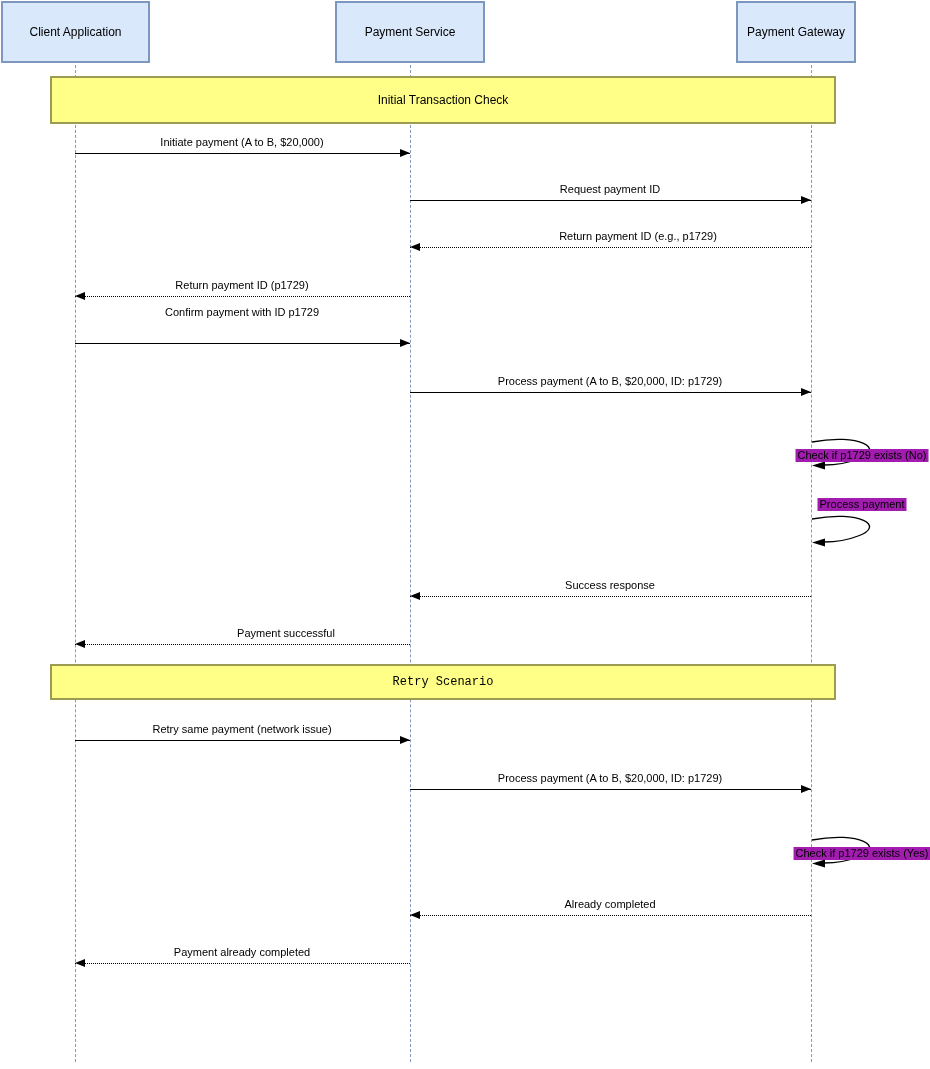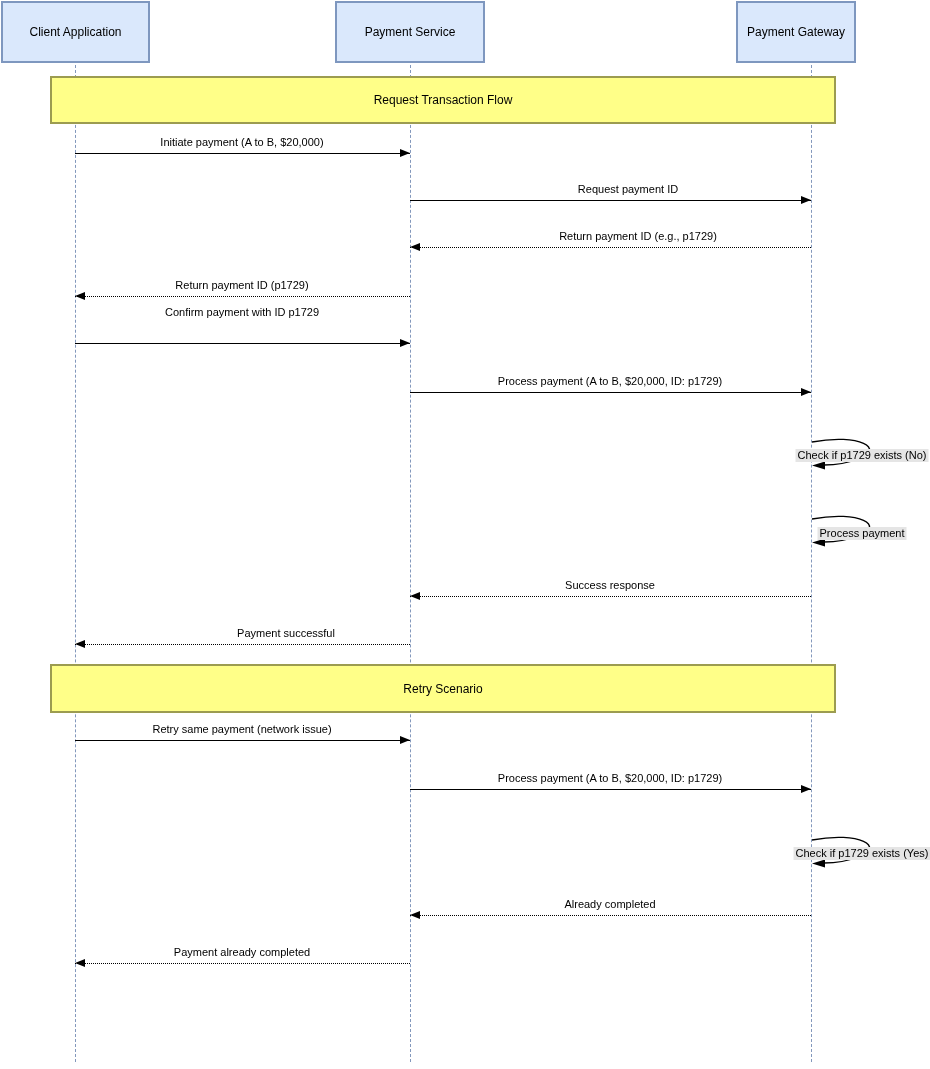--- a/index.html
+++ b/index.html
@@ -30,21 +30,21 @@
     position:absolute;left:50px;width:786px;height:48px;
     background:var(--section-fill);
     border:2px solid var(--section-border);
     display:flex;align-items:center;justify-content:center;
     font-size:12px;box-sizing:border-box;z-index:3;
   }
   .msg-label{
     position:absolute;transform:translateX(-50%);
     font-size:11px;white-space:nowrap;z-index:2;line-height:13px;
   }
-  .msg-label.onloop{background:#e5e5e5;padding:0 2px;}
+  .msg-label.onloop{background:#a21caf;padding:0 2px;}
   .line{position:absolute;height:0;z-index:1;}
   .line.solid{border-top:1.5px solid var(--message);}
   .line.dotted{border-top:1.5px dotted var(--message);}
   .head{position:absolute;width:0;height:0;z-index:2;}
   .head.right{border-top:4px solid transparent;border-bottom:4px solid transparent;border-left:10px solid var(--message);}
   .head.left{border-top:4px solid transparent;border-bottom:4px solid transparent;border-right:10px solid var(--message);}
   .selfloop{position:absolute;z-index:1;}
 </style>
 </head>
 <body>
@@ -59,34 +59,34 @@
     <span>Client Application</span>
   </div>
   <div class="participant" style="left:335px;width:150px;">
     <span>Payment Service</span>
   </div>
   <div class="participant" style="left:736px;width:120px;">
     <span>Payment Gateway</span>
   </div>
 
   <div class="section" style="top:76px;">
-    <span>Request Transaction Flow</span>
+    <span>Initial Transaction Check</span>
   </div>
-  <div class="section" style="top:664px;height:49px;">
+  <div class="section" style="top:664px;height:36px;font-family:Liberation Mono, monospace;">
     <span>Retry Scenario</span>
   </div>
 
   <div>
     <div class="msg-label" style="left:242px;top:136px;">Initiate payment (A to B, $20,000)</div>
     <div class="line solid" style="left:75px;top:153px;width:335px;"></div>
     <div class="head right" style="left:400px;top:149px;"></div>
   </div>
 
   <div>
-    <div class="msg-label" style="left:628px;top:183px;">Request payment ID</div>
+    <div class="msg-label" style="left:610px;top:183px;">Request payment ID</div>
     <div class="line solid" style="left:410px;top:200px;width:401px;"></div>
     <div class="head right" style="left:801px;top:196px;"></div>
   </div>
 
   <div>
     <div class="msg-label" style="left:610px;top:230px;margin-left:28px;">Return payment ID (e.g., p1729)</div>
     <div class="line dotted" style="left:410px;top:247px;width:401px;"></div>
     <div class="head left" style="left:410px;top:243px;"></div>
   </div>
 
@@ -114,21 +114,21 @@
       <polygon points="15,23.5 2,27.5 15,31.5" fill="#000"></polygon>
     </svg>
     <div class="msg-label onloop" style="left:862px;top:449px;">Check if p1729 exists (No)</div>
   </div>
 
   <div>
     <svg class="selfloop" style="left:810px;top:515px;" width="118" height="34" viewBox="0 0 118 34">
       <path d="M 2 4 C 50 -5 76 11 48 21 C 38 25 24 27 14 27" fill="none" stroke="#000" stroke-width="1.3"></path>
       <polygon points="15,23.5 2,27.5 15,31.5" fill="#000"></polygon>
     </svg>
-    <div class="msg-label onloop" style="left:862px;top:527px;">Process payment</div>
+    <div class="msg-label onloop" style="left:862px;top:498px;">Process payment</div>
   </div>
 
   <div>
     <div class="msg-label" style="left:610px;top:579px;">Success response</div>
     <div class="line dotted" style="left:410px;top:596px;width:401px;"></div>
     <div class="head left" style="left:410px;top:592px;"></div>
   </div>
 
   <div>
     <div class="msg-label" style="left:242px;top:627px;margin-left:44px;">Payment successful</div>

